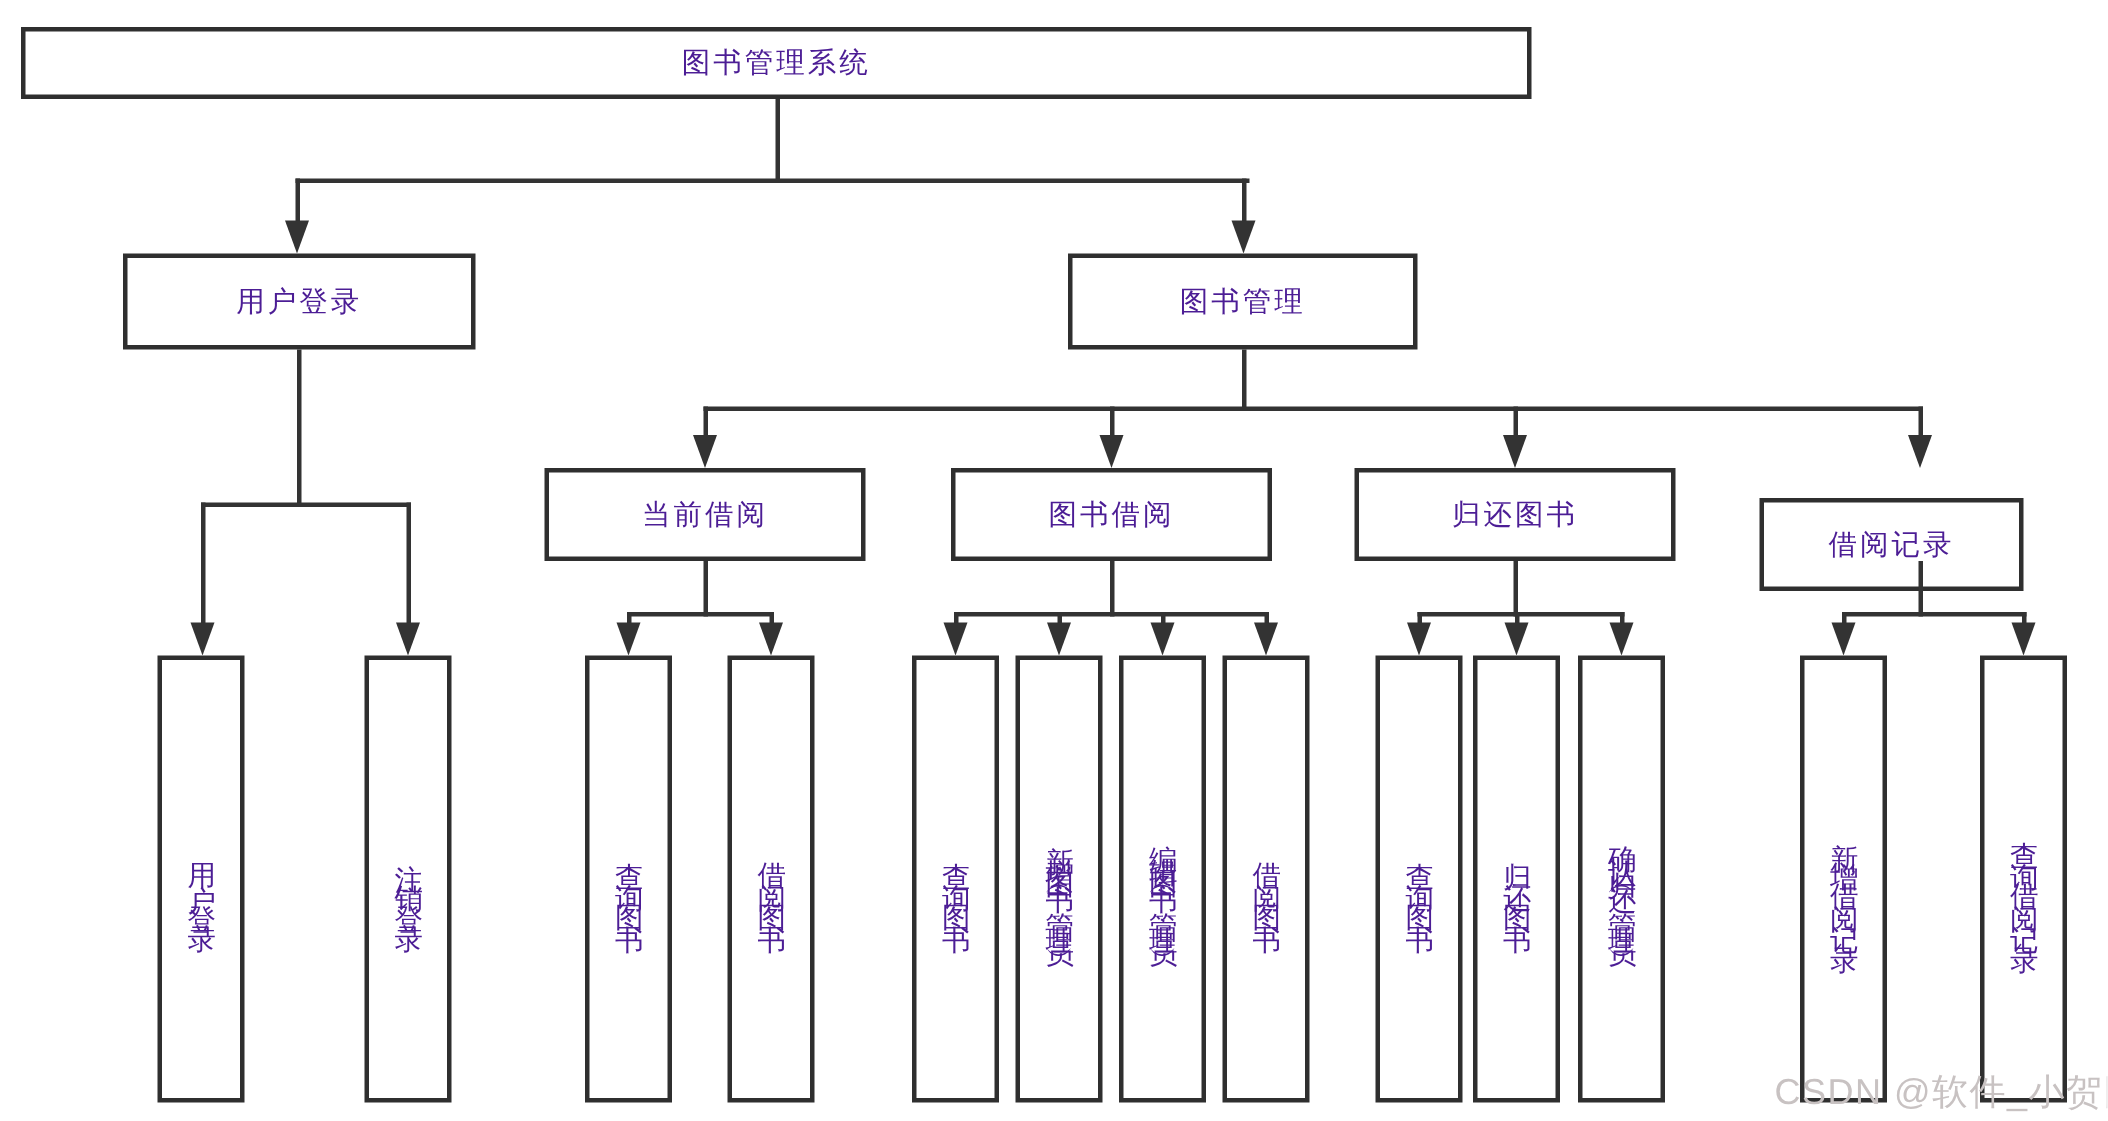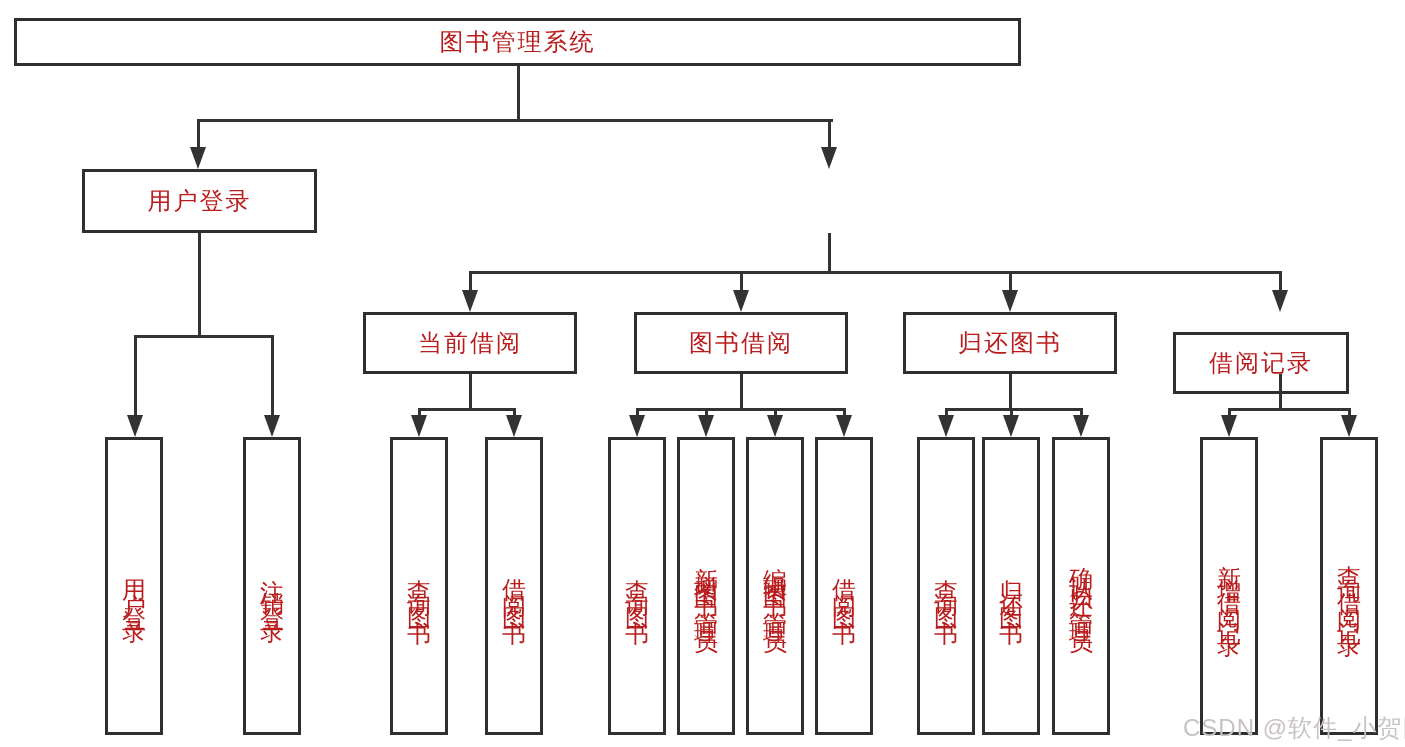--- a/index.html
+++ b/index.html
@@ -11,22 +11,22 @@
     overflow:hidden;
   }
   .node{
     position:absolute;
     box-sizing:border-box;
     border:3px solid #2f2f2f;
     background:#ffffff;
     display:flex;
     align-items:center;
     justify-content:center;
-    color:#b91c1c;
-    font-size:24px;
+    color:#4c1d95;
+    font-size:19px;
     letter-spacing:2px;
   }
   .vbox{
     writing-mode:vertical-rl;
     text-orientation:mixed;
     letter-spacing:14px;
     line-height:1;
     padding-top:4px;
   }
   .vbox.long{letter-spacing:9px;}
@@ -58,20 +58,21 @@
   <div class="node" style="left:14px;top:18px;width:1007px;height:48px;">图书管理系统</div>
 
   <div class="vline" style="left:516.5px;top:66px;height:56px;"></div>
   <div class="hline" style="left:196.5px;top:119px;width:636px;"></div>
   <div class="vline" style="left:196.5px;top:119px;height:31px;"></div>
   <div class="arrow" style="left:190px;top:147px;"></div>
   <div class="vline" style="left:827.5px;top:119px;height:31px;"></div>
   <div class="arrow" style="left:821px;top:147px;"></div>
 
   <div class="node" style="left:82px;top:169px;width:235px;height:64px;">用户登录</div>
+  <div class="node" style="left:712px;top:169px;width:233px;height:64px;">图书管理</div>
 
   <div class="vline" style="left:197.5px;top:233px;height:105px;"></div>
   <div class="hline" style="left:133.5px;top:335px;width:140px;"></div>
   <div class="vline" style="left:133.5px;top:335px;height:83px;"></div>
   <div class="arrow" style="left:127px;top:415px;"></div>
   <div class="vline" style="left:270.5px;top:335px;height:83px;"></div>
   <div class="arrow" style="left:264px;top:415px;"></div>
 
   <div class="vline" style="left:827.5px;top:233px;height:41px;"></div>
   <div class="hline" style="left:468.5px;top:271px;width:813px;"></div>

